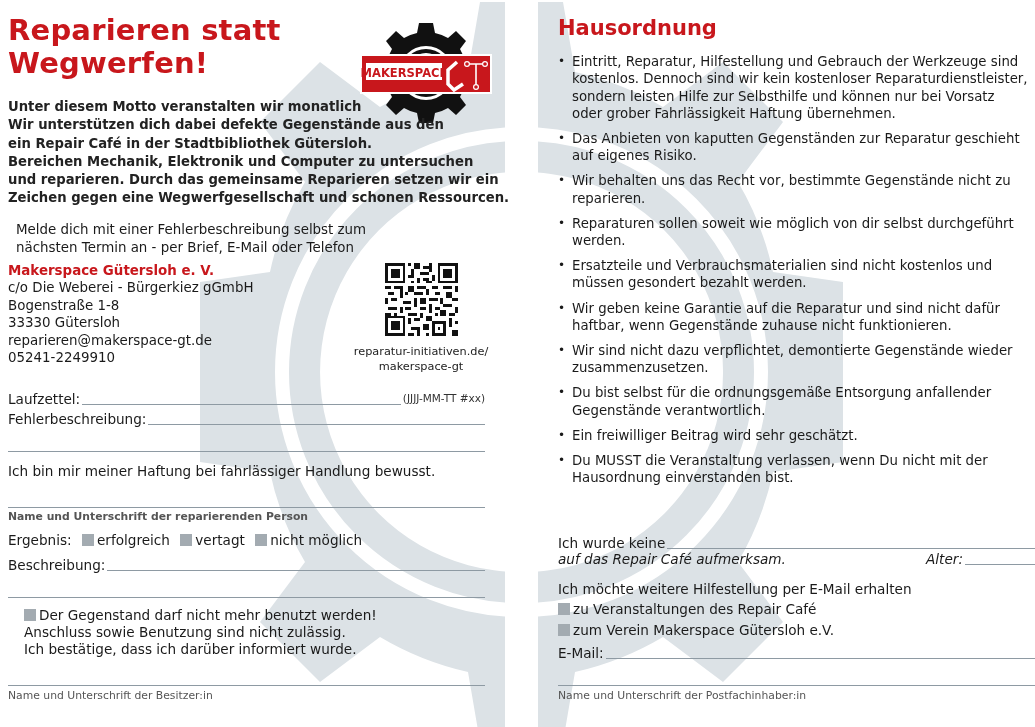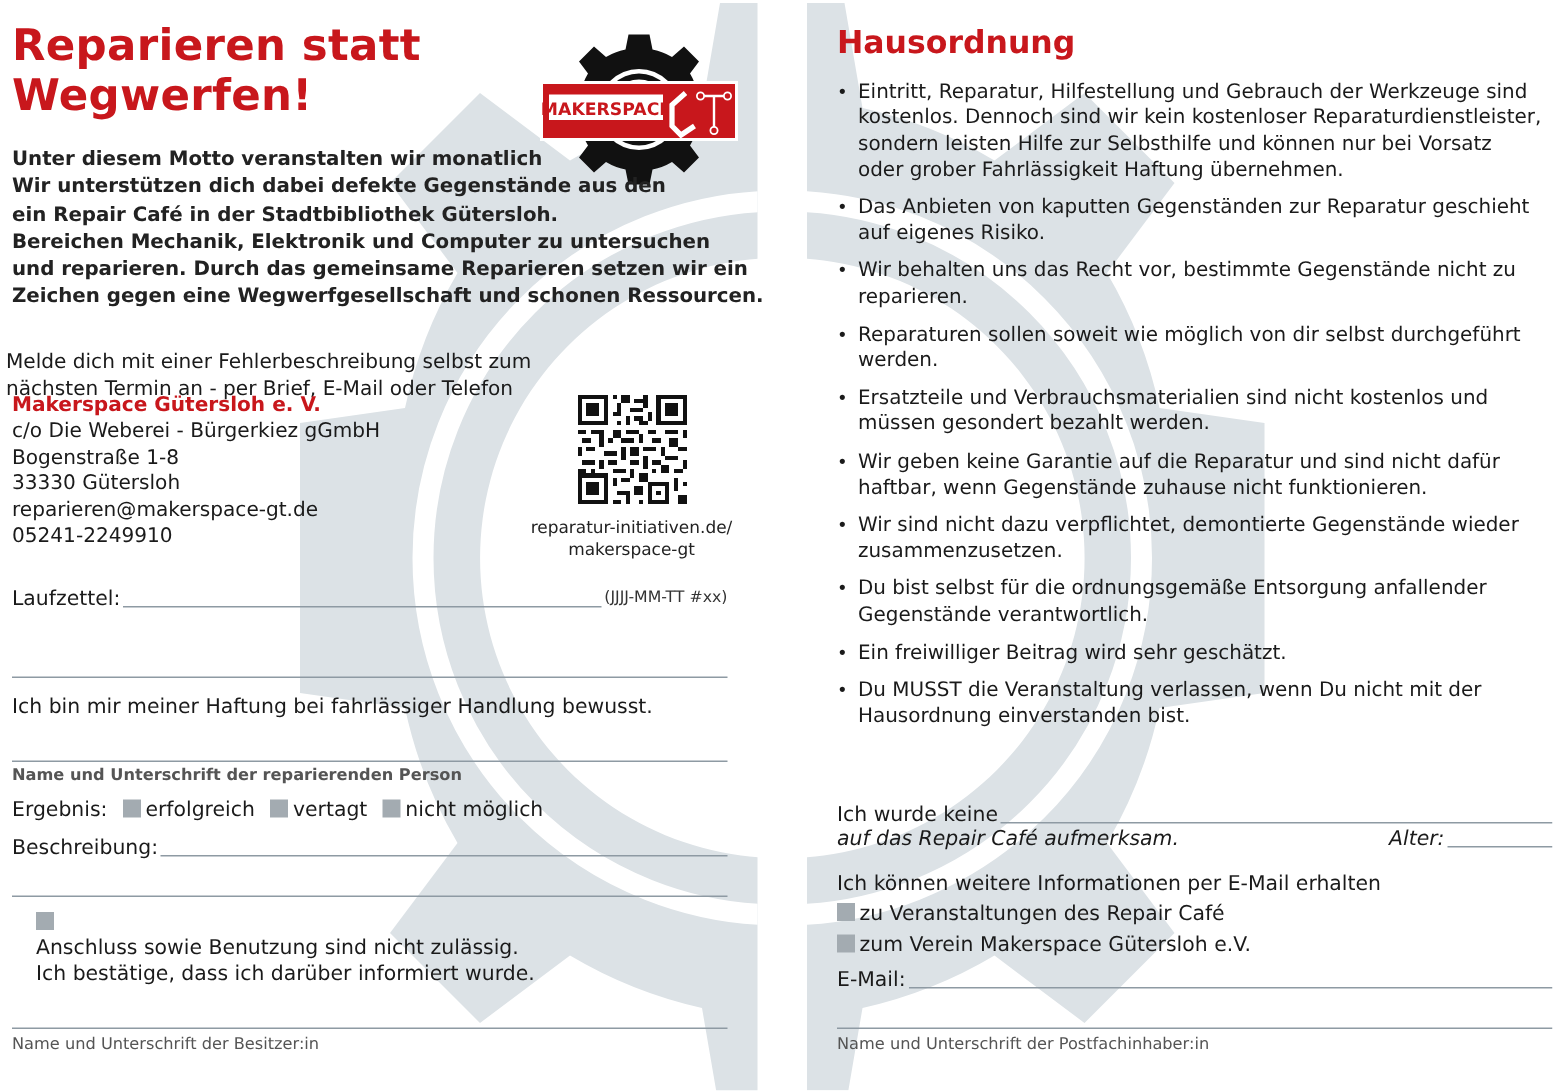--- a/index.html
+++ b/index.html
@@ -7,21 +7,21 @@
          font-family:"DejaVu Sans", sans-serif; color:#1a1a1a; }
   .panel { position:absolute; top:0; height:727px; overflow:hidden; background:#fff;padding-left:17px; }
   .panel.left { left:0; width:505px; }
   .panel.right { left:538px; width:497px; }
   .gear-bg { position:absolute; pointer-events:none; }
   .content { position:absolute; inset:0; }
   h1.main-title { position:absolute; left:8px; top:14px; margin:0; font-family:"DejaVu Sans", sans-serif;
       font-weight:bold; font-size:29px; line-height:33px; color:#c8171c; letter-spacing:0.2px; }
   .intro { position:absolute; left:8px; top:98px; margin:0; font-weight:bold; font-size:13.2px; line-height:18.3px; color:#222; }
   .intro span { display:block; white-space:nowrap; }
-  .melde { position:absolute; left:4px; top:221px; font-size:13.4px; line-height:18px;margin-top:12px; }
+  .melde { position:absolute; left:16px; top:221px; font-size:13.4px; line-height:18px; }
   .melde span { display:block; white-space:nowrap; }
   .addr { position:absolute; left:8px; top:262px; font-size:13.4px; line-height:17.4px; }
   .addr span { display:block; white-space:nowrap; }
   .addr .org { font-weight:bold; color:#c8171c; }
   .qr { position:absolute; left:385px; top:263px; width:73px; height:73px; }
   .qr-caption { position:absolute; left:346px; top:344px; width:150px; text-align:center; font-size:11.3px; line-height:15px; color:#222; }
   .qr-caption span { display:block; white-space:nowrap; }
   .field { position:absolute; display:flex; align-items:flex-end; font-size:13.6px; line-height:17px; white-space:nowrap; }
   .rule { border-bottom:1px solid #8e9aa3; flex:1; margin-left:2px; margin-bottom:3px; height:1px; }
   .hint { font-size:10.5px; color:#333; margin-left:2px; margin-bottom:1px; }
@@ -130,41 +130,45 @@
     <div class="qr-caption">
       <span>reparatur-initiativen.de/</span>
       <span>makerspace-gt</span>
     </div>
 
     <div class="field" style="left:8px; top:390px; width:477px;">
       <span>Laufzettel:</span>
       <span class="rule"></span>
       <span class="hint">(JJJJ-MM-TT #xx)</span>
     </div>
+    <div class="field" style="left:8px; top:411px; width:477px;">
+      <span>Fehlerbeschreibung:</span>
+    <span class="rule"></span>
+    </div>
     <div class="line" style="left:8px; top:451px; width:477px;"></div>
 
     <div class="statement" style="left:8px; top:463px;">Ich bin mir meiner Haftung bei fahrlässiger Handlung bewusst.</div>
     <div class="line" style="left:8px; top:507px; width:477px;"></div>
     <div class="small-cap" style="left:8px; top:510px;font-weight:bold;">Name und Unterschrift der reparierenden Person</div>
 
     <div class="ergebnis">
       <span>Ergebnis:</span>
       <span class="opt"><span class="cb"></span><span>erfolgreich</span></span>
       <span class="opt"><span class="cb"></span><span>vertagt</span></span>
       <span class="opt"><span class="cb"></span><span>nicht möglich</span></span>
     </div>
 
     <div class="field" style="left:8px; top:557px; width:477px;">
       <span>Beschreibung:</span>
       <span class="rule"></span>
     </div>
     <div class="line" style="left:8px; top:597px; width:477px;"></div>
 
     <div class="warn">
-      <span class="l first"><span class="cb"></span></span>
+      <span class="l first"><span class="cb"></span><span>Der Gegenstand darf nicht mehr benutzt werden!</span></span>
       <span class="l">Anschluss sowie Benutzung sind nicht zulässig.</span>
       <span class="l">Ich bestätige, dass ich darüber informiert wurde.</span>
     </div>
 
     <div class="line" style="left:8px; top:685px; width:477px;"></div>
     <div class="small-cap" style="left:8px; top:689px;">Name und Unterschrift der Besitzer:in</div>
   </div>
 </div>
 
 <div class="panel right">
@@ -227,21 +231,21 @@
       <span>Ich wurde keine</span>
       <span class="rule"></span>
     </div>
     <div class="field" style="left:20px; top:551px; width:477px;font-style:italic;">
       <span style="flex:0 0 auto;">auf das Repair Café aufmerksam.</span>
       <span style="flex:1"></span>
       <span>Alter:</span>
       <span class="rule" style="flex:0 0 70px;"></span>
     </div>
 
-    <div class="statement" style="left:20px; top:581px;">Ich können weitere Informationen per E-Mail erhalten</div>
+    <div class="statement" style="left:20px; top:581px;">Ich möchte weitere Hilfestellung per E-Mail erhalten</div>
     <div class="statement" style="left:20px; top:601px;">
       <span class="cb"></span><span>zu Veranstaltungen des Repair Café</span>
     </div>
     <div class="statement" style="left:20px; top:622px;">
       <span class="cb"></span><span>zum Verein Makerspace Gütersloh e.V.</span>
     </div>
     <div class="field" style="left:20px; top:645px; width:477px;align-items:flex-end;">
       <span>E-Mail:</span>
       <span class="rule"></span>
     </div>

